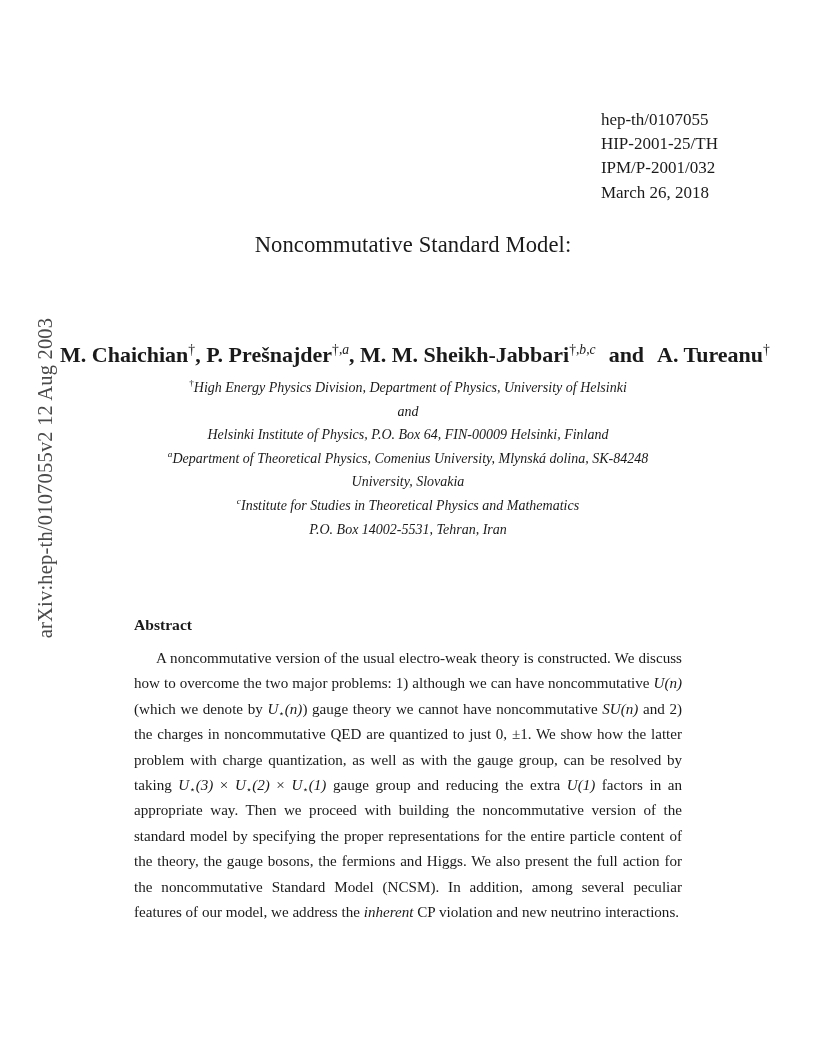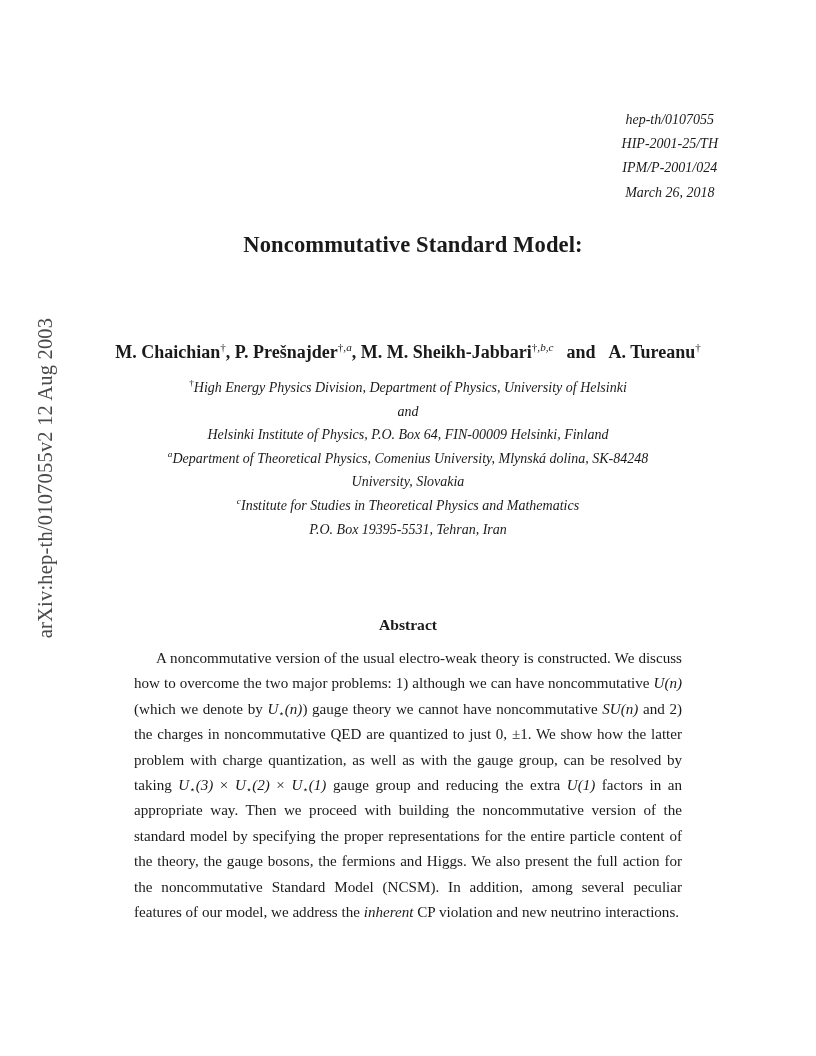--- a/index.html
+++ b/index.html
@@ -29,48 +29,47 @@
     letter-spacing: 0.2px;
     color: #4a4a4a;
     font-family: "Liberation Serif", "DejaVu Serif", serif;
   }
 
   
   .report-block {
     position: absolute;
     right: 98px;
     top: 108px;
-    text-align: center;
-    font-size: 14px;
+    text-align: left;
+    font-size: 17px;
     line-height: 24.2px;
-    font-style: italic;
   }
   .report-line { white-space: nowrap; }
 
   
   .title-block {
     position: absolute;
     left: 108px;
     right: 98px;
     top: 224px;
     text-align: center;
     font-size: 22.6px;
-    font-weight: bold;
+    font-weight: normal;
     line-height: 41px;
     letter-spacing: 0.1px;
   }
 
   
   .authors {
     position: absolute;
     left: 60px;
     right: 60px;
     top: 342px;
     text-align: center;
-    font-size: 18px;
+    font-size: 22px;
     font-weight: bold;
     white-space: nowrap;
   }
   .authors sup {
     font-size: 0.62em;
     font-weight: normal;
     vertical-align: super;
     line-height: 0;
   }
   .authors sup .it { font-style: italic; }
@@ -99,21 +98,21 @@
     font-style: normal;
   }
   .affils sup.it { font-style: italic; }
 
   
   .abstract-head {
     position: absolute;
     left: 134px;
     width: 548px;
     top: 616px;
-    text-align: center;
+    text-align: left;
     font-size: 15.6px;
     font-weight: bold;
   }
   .abstract-body {
     position: absolute;
     left: 134px;
     width: 548px;
     top: 646px;
     font-size: 15.1px;
     line-height: 25.4px;
@@ -135,38 +134,38 @@
 </head>
 <body>
 
 <div class="page">
 
   <div class="arxiv-stamp">arXiv:hep-th/0107055v2  12 Aug 2003</div>
 
   <div class="report-block">
     <div class="report-line">hep-th/0107055</div>
     <div class="report-line">HIP-2001-25/TH</div>
-    <div class="report-line">IPM/P-2001/024</div>
+    <div class="report-line">IPM/P-2001/032</div>
     <div class="report-line">March 26, 2018</div>
   </div>
 
   <div class="title-block">
     <div>Noncommutative Standard Model:</div>
   </div>
 
   <div class="authors" id="authors-line"><span>M. Chaichian<sup>†</sup></span>, <span>P. Prešnajder<sup>†,<span class="it">a</span></sup></span>, <span>M. M. Sheikh-Jabbari<sup>†,<span class="it">b</span>,<span class="it">c</span></sup></span><span class="conj">and</span><span>A. Tureanu<sup>†</sup></span></div>
 
   <div class="affils" id="affils-block">
       <div class="aline"><sup>†</sup>High Energy Physics Division, Department of Physics, University of Helsinki</div>
       <div class="aline">and</div>
       <div class="aline">Helsinki Institute of Physics, P.O. Box 64, FIN-00009 Helsinki, Finland</div>
       <div class="aline"><sup class="it">a</sup>Department of Theoretical Physics, Comenius University, Mlynská dolina, SK-84248</div>
       <div class="aline">University, Slovakia</div>
       <div class="aline"><sup class="it">c</sup>Institute for Studies in Theoretical Physics and Mathematics</div>
-      <div class="aline">P.O. Box 19395-5531, Tehran, Iran</div>
+      <div class="aline">P.O. Box 14002-5531, Tehran, Iran</div>
     </div>
 
   <div class="abstract-head">Abstract</div>
 
   <div class="abstract-body">
     <p id="abstract-paragraph">A noncommutative version of the usual electro-weak theory is constructed. We discuss how to overcome the two major problems: 1) although we can have noncommutative <span class="mathit nb">U(n)</span> (which we denote by <span class="mathit nb">U<sub>⋆</sub>(n)</span>) gauge theory we cannot have noncommutative <span class="mathit nb">SU(n)</span> and 2) the charges in noncommutative QED are quantized to just 0, ±1. We show how the latter problem with charge quantization, as well as with the gauge group, can be resolved by taking <span class="mathit nb">U<sub>⋆</sub>(3)</span> × <span class="mathit nb">U<sub>⋆</sub>(2)</span> × <span class="mathit nb">U<sub>⋆</sub>(1)</span> gauge group and reducing the extra <span class="mathit nb">U(1)</span> factors in an appropriate way. Then we proceed with building the noncommutative version of the standard model by specifying the proper representations for the entire particle content of the theory, the gauge bosons, the fermions and Higgs. We also present the full action for the noncommutative Standard Model (NCSM). In addition, among several peculiar features of our model, we address the <span class="it">inherent</span> CP violation and new neutrino interactions.</p>
   </div>
 
 </div>
 

